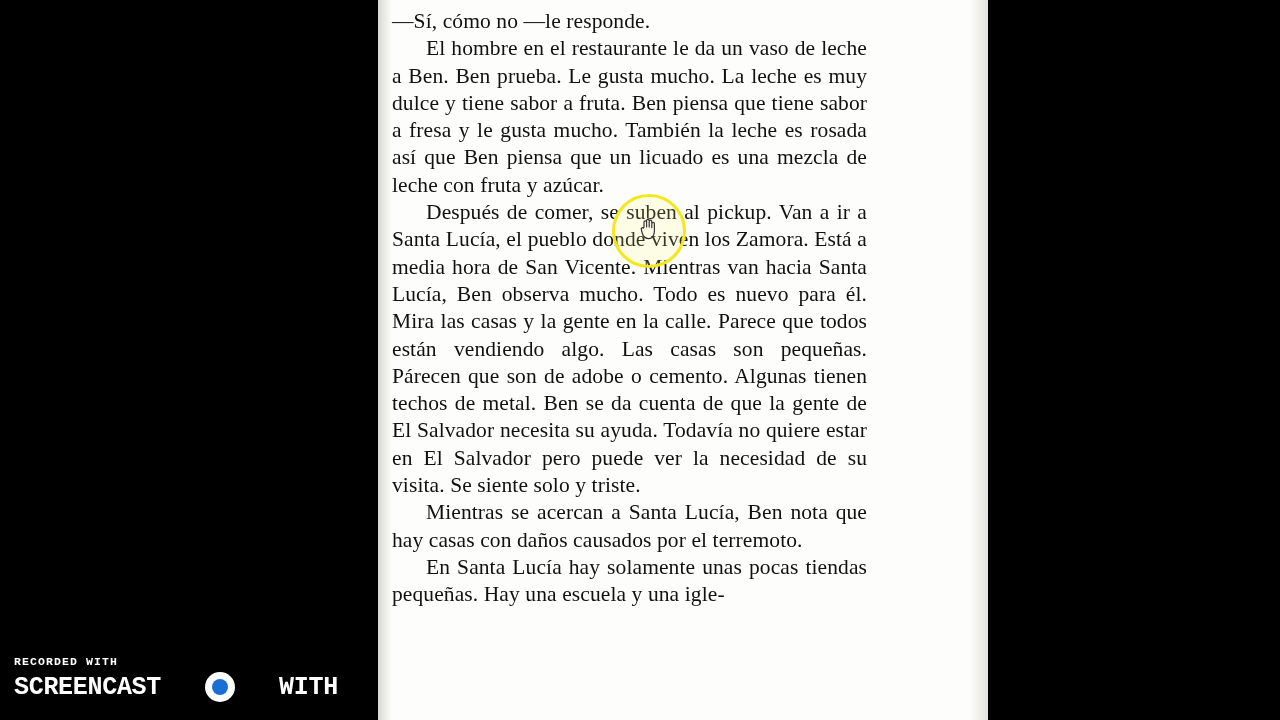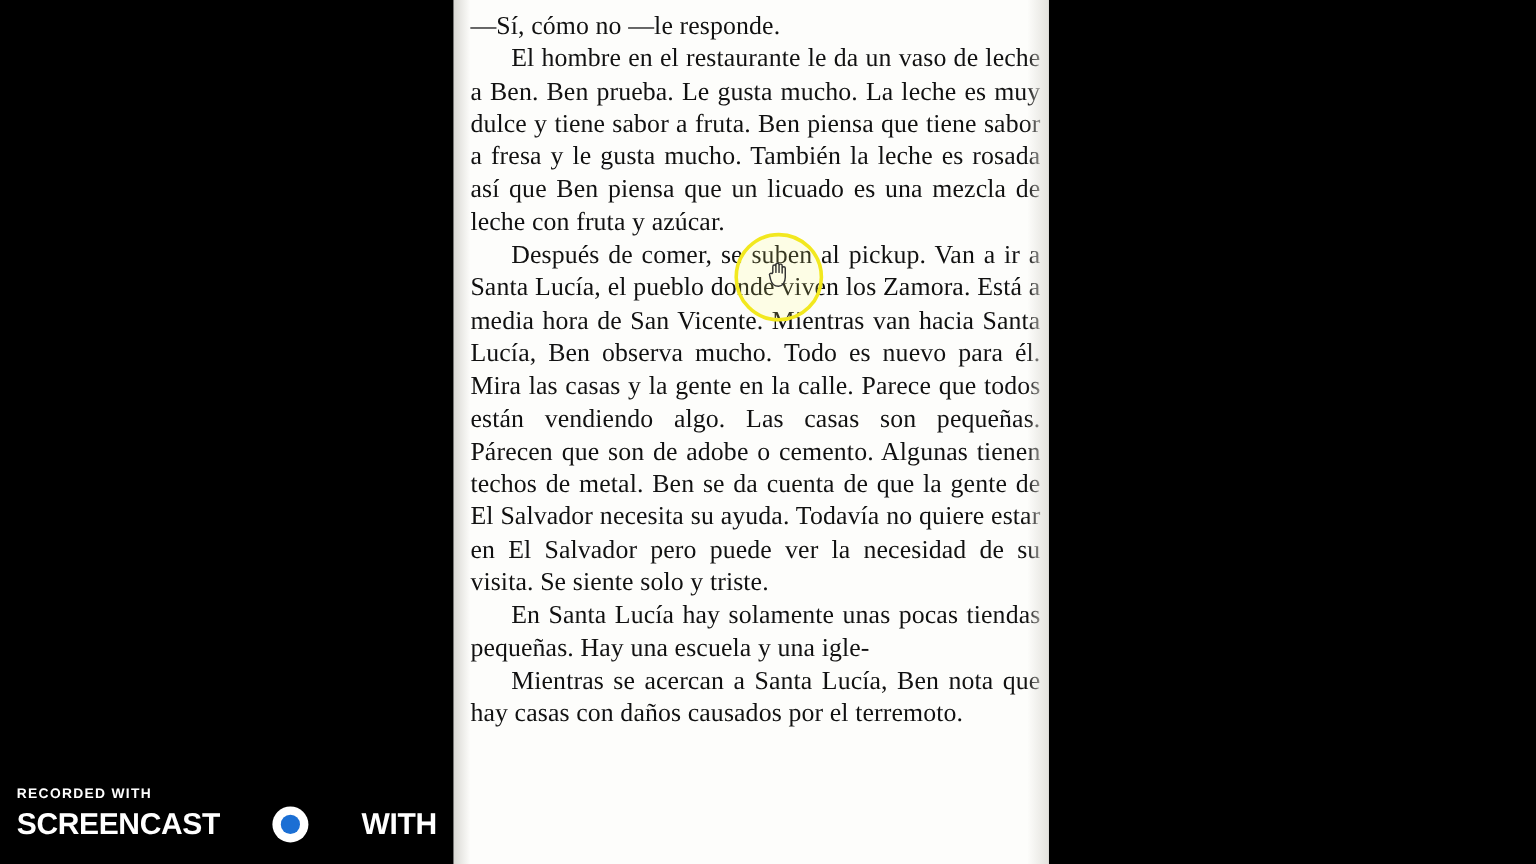--- a/index.html
+++ b/index.html
@@ -13,21 +13,21 @@
     height: 720px;
     background: #000000;
     overflow: hidden;
     font-family: "Liberation Serif", serif;
   }
   
   #page {
     position: absolute;
     left: 378px;
     top: 0;
-    width: 496px;
+    width: 610px;
     height: 720px;
     background: #fdfdfb;
     overflow: hidden;
   }
   
   #page::before {
     content: "";
     position: absolute;
     left: 0; top: 0; bottom: 0;
     width: 14px;
@@ -81,21 +81,21 @@
     width: 18px;
     height: 22px;
     pointer-events: none;
   }
   
   #watermark {
     position: absolute;
     left: 14px;
     bottom: 18px;
     color: #ffffff;
-    font-family: Liberation Sans, sans-serif;
+    font-family: Liberation Mono, monospace;
     user-select: none;
   }
   #watermark .recorded-with {
     font-size: 11.5px;
     font-weight: bold;
     letter-spacing: 1.1px;
     margin-bottom: 4px;
   }
   #watermark .brand {
     display: flex;
@@ -128,22 +128,22 @@
 </head>
 <body>
 
 <div id="screen">
 
   <div id="page">
     <div id="text-column">
       <p class="no-indent">—Sí, cómo no —le responde.</p>
       <p>El hombre en el restaurante le da un vaso de leche a Ben. Ben prueba. Le gusta mucho. La leche es muy dulce y tiene sabor a fruta. Ben piensa que tiene sabor a fresa y le gusta mucho. También la leche es rosada así que Ben piensa que un licuado es una mezcla de leche con fruta y azúcar.</p>
       <p>Después de comer, se suben al pickup. Van a ir a Santa Lucía, el pueblo donde viven los Zamora. Está a media hora de San Vicente. Mientras van hacia Santa Lucía, Ben observa mucho. Todo es nuevo para él. Mira las casas y la gente en la calle. Parece que todos están vendiendo algo. Las casas son pequeñas. Párecen que son de adobe o cemento. Algunas tienen techos de metal. Ben se da cuenta de que la gente de El Salvador necesita su ayuda. Todavía no quiere estar en El Salvador pero puede ver la necesidad de su visita. Se siente solo y triste.</p>
+      <p>Mientras se acercan a Santa Lucía, Ben nota que hay casas con daños causados por el terremoto.</p>
       <p>En Santa Lucía hay solamente unas pocas tiendas pequeñas. Hay una escuela y una igle-</p>
-      <p>Mientras se acercan a Santa Lucía, Ben nota que hay casas con daños causados por el terremoto.</p>
     </div>
   </div>
 
   <div id="cursor-highlight"></div>
 
   <svg id="cursor-pointer" viewBox="0 0 18 22" xmlns="http://www.w3.org/2000/svg">
     <path d="M4 9 V4.2 a1.3 1.3 0 0 1 2.6 0 V9 V2.6 a1.3 1.3 0 0 1 2.6 0 V9 V3.4 a1.3 1.3 0 0 1 2.6 0 V9.6 V5.6 a1.3 1.3 0 0 1 2.6 0 V13 c0 4-2.2 7.6-5.6 7.6 -3.4 0-5.8-2.4-6.6-5.6 L1.4 11.6 a1.3 1.3 0 0 1 2-1.6 Z" fill="none" stroke="#333333" stroke-width="1.2" stroke-linejoin="round"></path>
   </svg>
 
   <div id="watermark">

